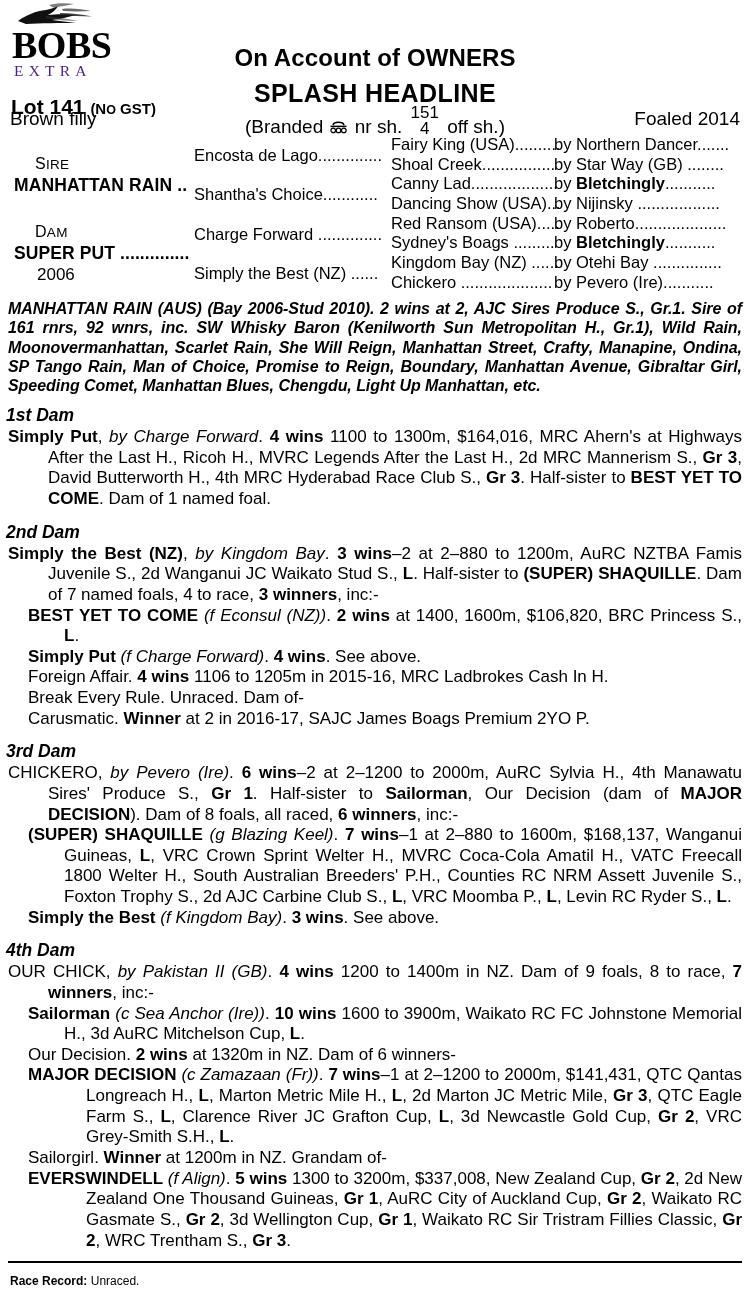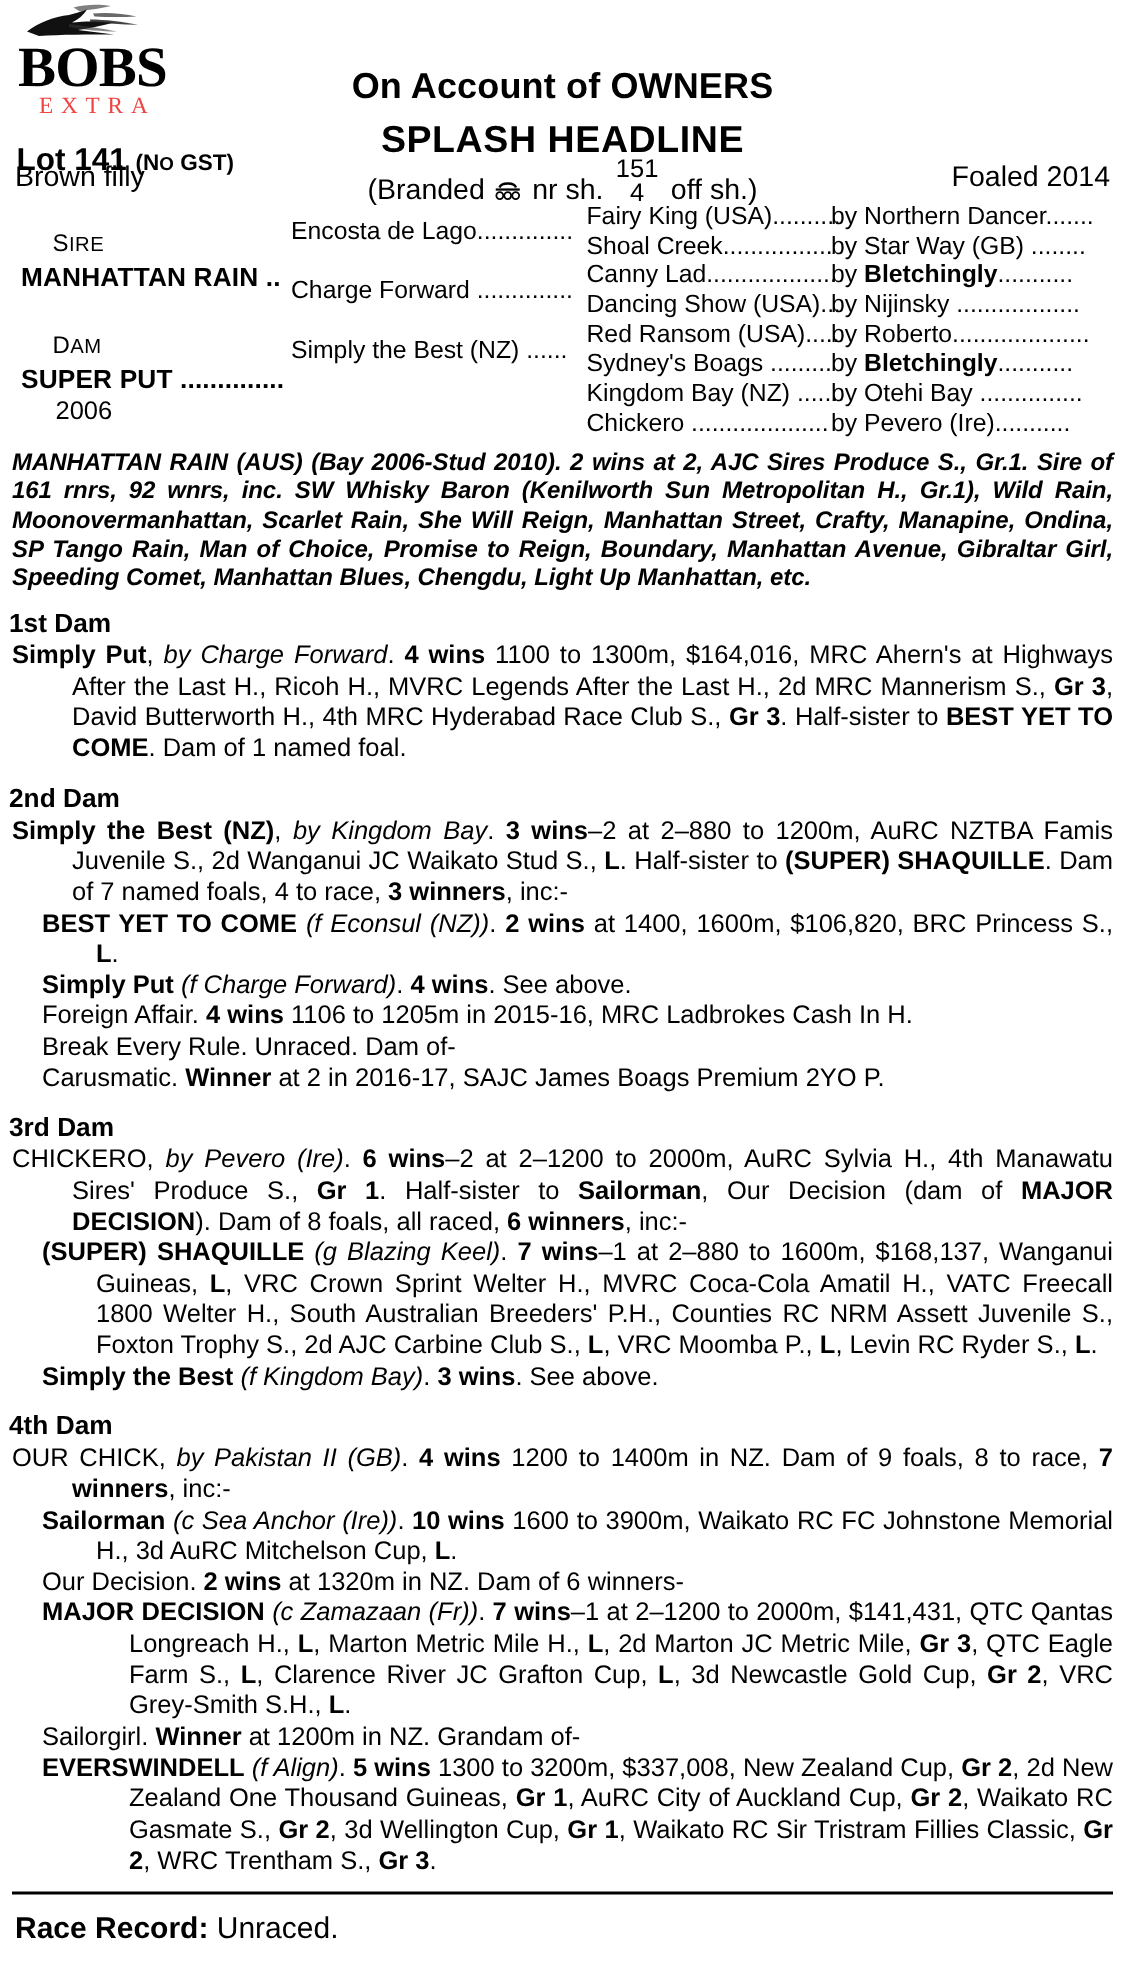--- a/index.html
+++ b/index.html
@@ -46,23 +46,23 @@
     font-size: 38px;
     font-weight: 700;
     letter-spacing: -0.5px;
     line-height: 0.92;
     margin-left: 2px;
   }
   .bobs-extra {
     font-family: "Liberation Serif", serif;
     font-size: 15.5px;
     letter-spacing: 5.2px;
-    margin-left: 16px;
+    margin-left: 4px;
     line-height: 1.05;
-    color: #ef4444;
+    color: #4c1d95;
   }
   .lot-line {
     font-size: 21px;
     font-weight: 700;
     margin-top: 16px;
     margin-left: 1px;
     white-space: nowrap;
   }
   .lot-gst {
     font-size: 15px;
@@ -221,20 +221,21 @@
     letter-spacing: -0.05px;
   }
 
   
   .dam-head {
     font-size: 17.5px;
     font-weight: 700;
     margin-top: 12px;
     margin-bottom: 0px;
     line-height: 1.25;
+    font-style: italic;
   }
   .dam-head.first { margin-top: 10px; }
 
   .blk {
     font-size: 17px;
     line-height: 1.215;
     text-align: justify;
     text-justify: inter-word;
     margin: 0 2px 0 2px;
   }
@@ -245,21 +246,21 @@
 
   i { font-style: italic; }
 
   
   .rule {
     border: 0;
     border-top: 2.5px solid #000;
     margin: 10px 2px 0 2px;
   }
   .race-record {
-    font-size: 20px;
+    font-size: 12px;
     margin: 11px 2px 0 4px;
     line-height: 1.25;
   }
   .race-record .lab { font-weight: 700; }
 </style>
 </head>
 <body>
 
 <div class="page">
 
@@ -318,20 +319,23 @@
           <div class="g1year">2006</div>
         </div>
       </div>
     </div>
 
     <div class="ped-col col-gen2">
       <div class="c2cell">
           <div class="c2inner">Encosta de Lago..............</div>
         </div>
       <div class="c2cell">
+          <div class="c2inner">Shantha's Choice............</div>
+        </div>
+      <div class="c2cell">
           <div class="c2inner">Charge Forward ..............</div>
         </div>
       <div class="c2cell">
           <div class="c2inner">Simply the Best (NZ) ......</div>
         </div>
     </div>
 
     <div class="ped-col col-gen3">
       <div class="c3cell">Fairy King (USA).............</div>
       <div class="c3cell">Shoal Creek................</div>

